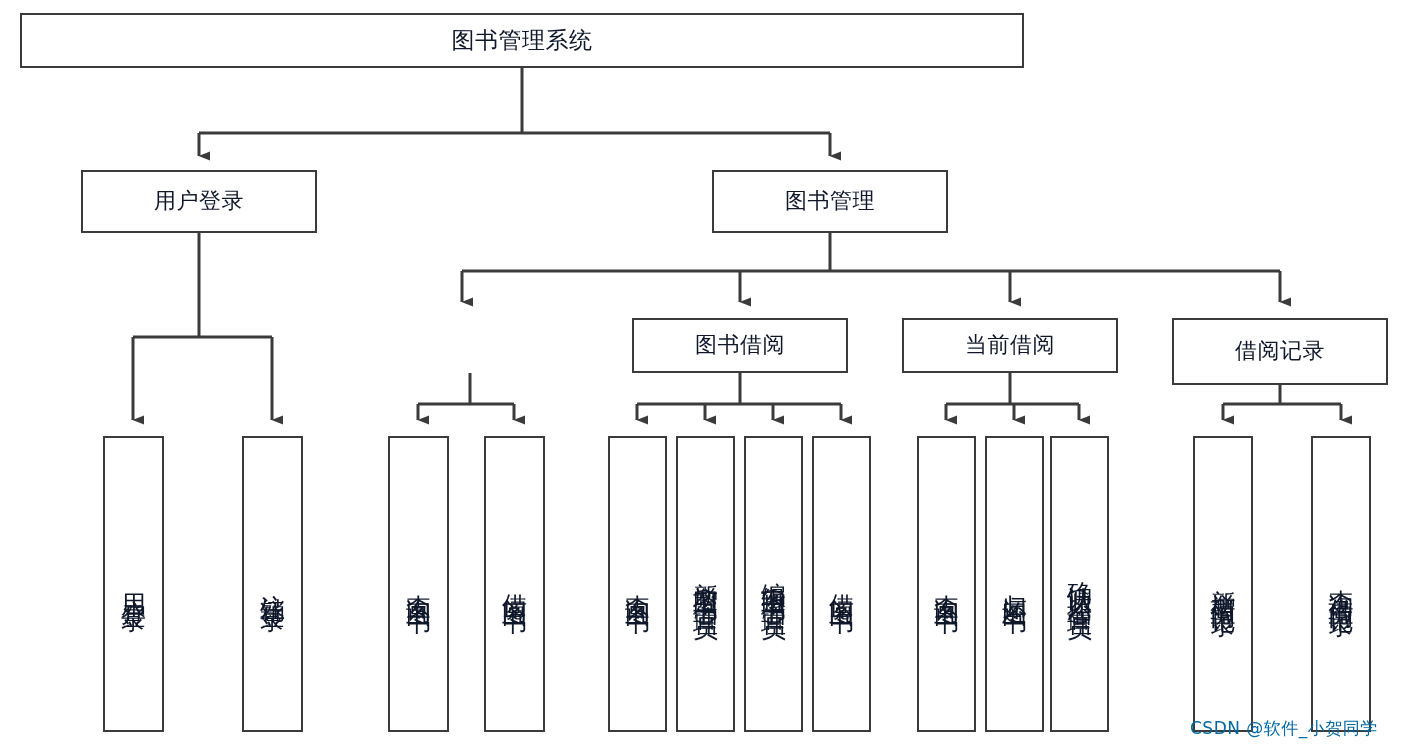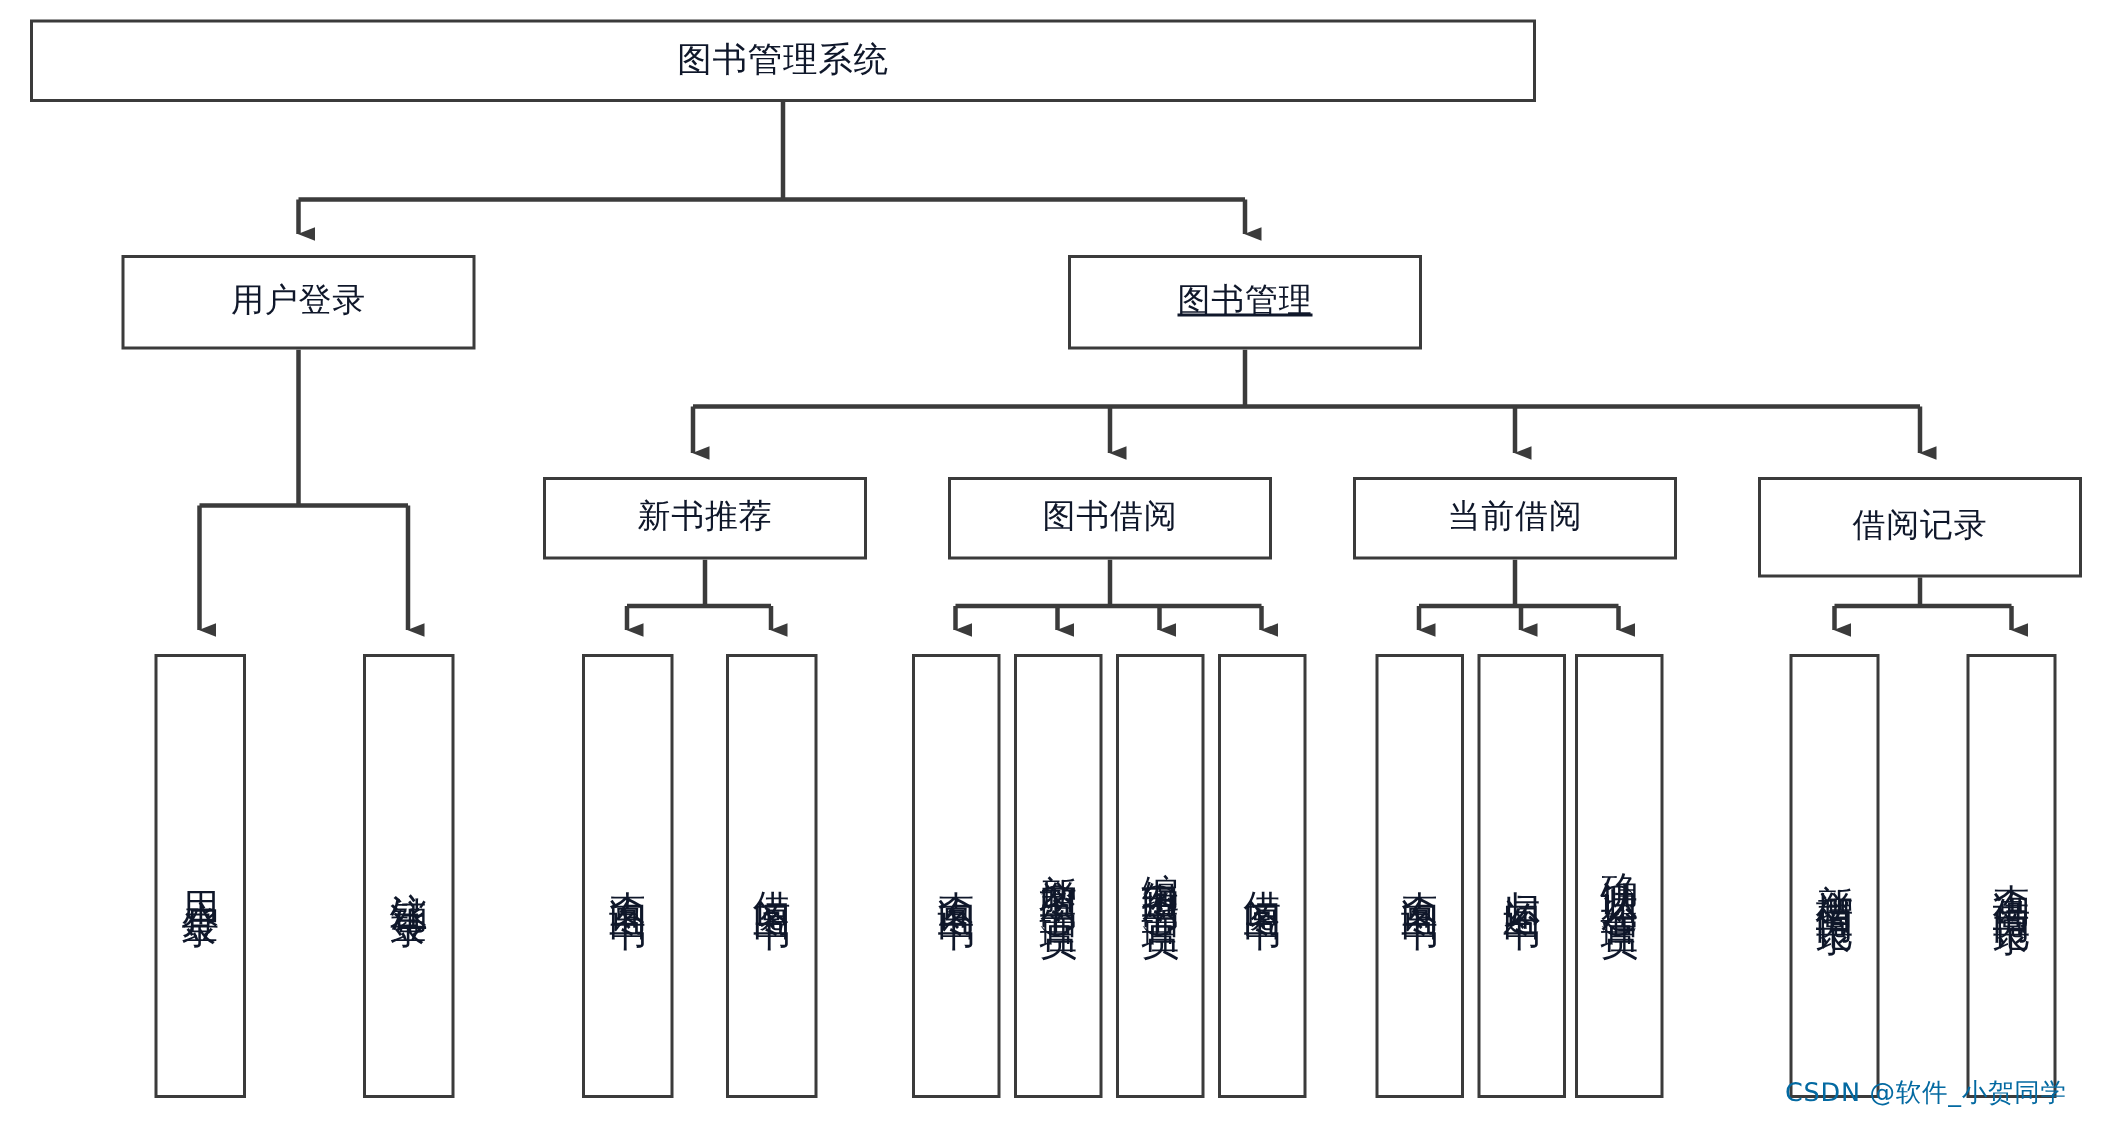--- a/index.html
+++ b/index.html
@@ -129,27 +129,24 @@
     </g>
   </svg>
 
   <div class="node horiz root" style="left:20px; top:13px; width:1004px; height:55px;">
     <span class="label">图书管理系统</span>
   </div>
 
   <div class="node horiz" style="left:81px; top:170px; width:236px; height:63px;">
     <span class="label">用户登录</span>
   </div>
-  <div class="node horiz" style="left:712px; top:170px; width:236px; height:63px;text-decoration:underline;">
+  <div class="node horiz" style="left:712px; top:170px; width:236px; height:63px;">
     <span class="label">图书管理</span>
   </div>
 
-  <div class="node horiz" style="left:362px; top:318px; width:216px; height:55px;">
-    <span class="label">新书推荐</span>
-  </div>
   <div class="node horiz" style="left:632px; top:318px; width:216px; height:55px;">
     <span class="label">图书借阅</span>
   </div>
   <div class="node horiz" style="left:902px; top:318px; width:216px; height:55px;">
     <span class="label">当前借阅</span>
   </div>
   <div class="node horiz" style="left:1172px; top:318px; width:216px; height:67px;">
     <span class="label">借阅记录</span>
   </div>
 

